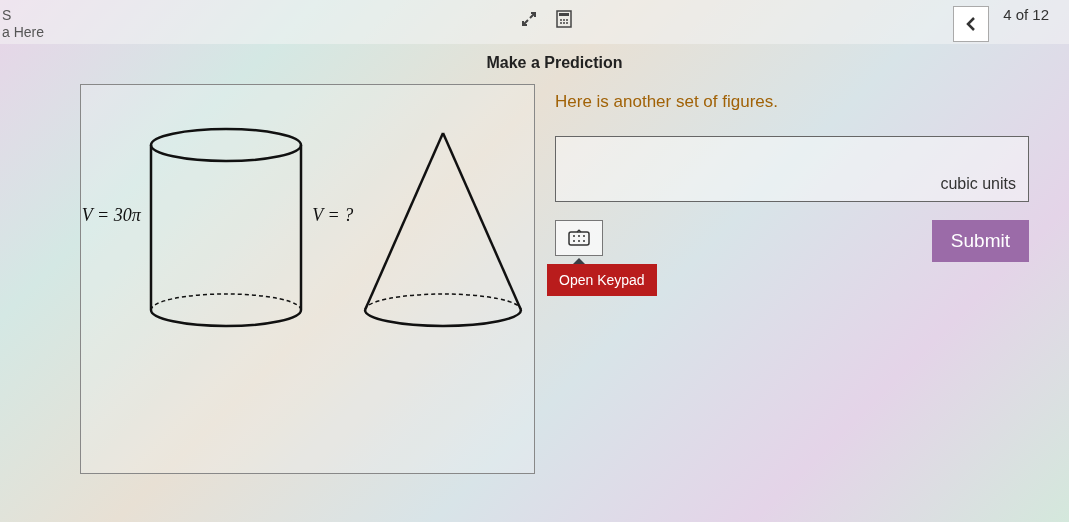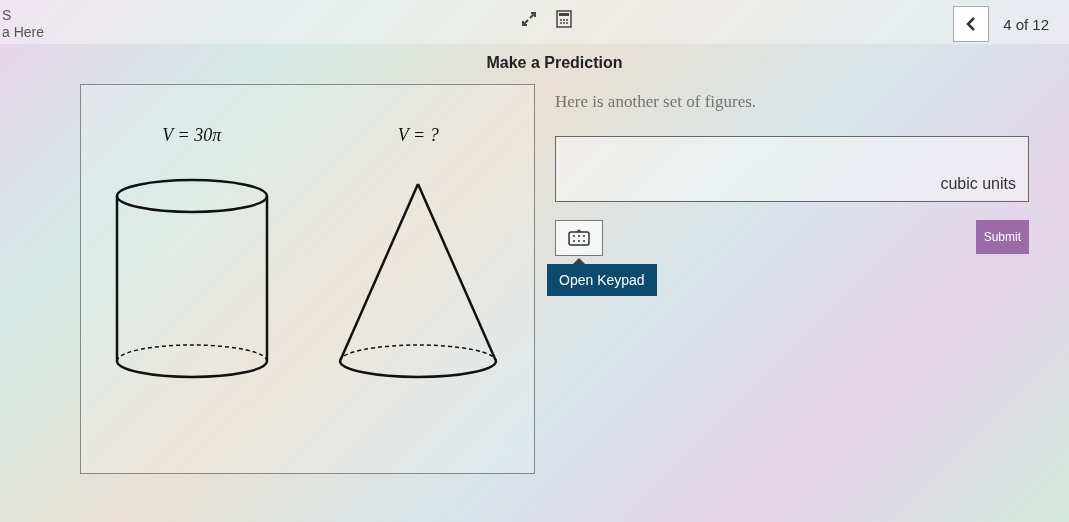--- a/index.html
+++ b/index.html
@@ -29,21 +29,21 @@
     .topbar-center {
       display: flex;
       gap: 18px;
       align-items: center;
       position: absolute;
       left: 520px;
       top: 10px;
     }
     .topbar-right {
       display: flex;
-      align-items: center;
+      align-items: flex-start;
       gap: 14px;
     }
     .prev-btn {
       width: 36px;
       height: 36px;
       background: #fff;
       border: 1px solid #aaa;
       display: flex;
       align-items: center;
       justify-content: center;
@@ -78,39 +78,37 @@
       border: 1px solid #888;
       display: flex;
       justify-content: space-around;
       align-items: flex-start;
       padding-top: 40px;
       margin-left: 60px;
       position: relative;
     }
     .figure-col {
       display: flex;
-      flex-direction: column;
       align-items: center;
     }
     .fig-label {
       font-size: 18px;
       font-style: italic;
       margin-bottom: 30px;
       color: #111;
       font-family: 'Times New Roman', serif;
     }
     .right-panel {
       flex: 1;
       padding: 8px 20px 0 0;
     }
     .text-line {
       font-size: 17px;
-      color: #737373;
+      color: #a16207;
       margin-bottom: 24px;
-      font-family: Liberation Serif, serif;
     }
     .input-row {
       display: flex;
       align-items: flex-end;
       border: 1px solid #666;
       background: rgba(255,255,255,0.45);
       padding: 8px 12px;
       margin-bottom: 18px;
       flex-direction: column;
     }
@@ -141,29 +139,29 @@
       border: 1px solid #777;
       display: flex;
       align-items: center;
       justify-content: center;
       cursor: pointer;
     }
     .submit-btn {
       background: #9b6ba8;
       color: #fff;
       border: none;
-      padding: 10px 8px;
-      font-size: 12px;
+      padding: 10px 19px;
+      font-size: 19px;
       cursor: pointer;
     }
     .tooltip {
       position: absolute;
       top: 44px;
       left: -8px;
-      background: #0c4a6e;
+      background: #b91c1c;
       color: #fff;
       padding: 8px 12px;
       font-size: 14px;
       white-space: nowrap;
     }
     .tooltip::before {
       content: '';
       position: absolute;
       top: -6px;
       left: 26px;

